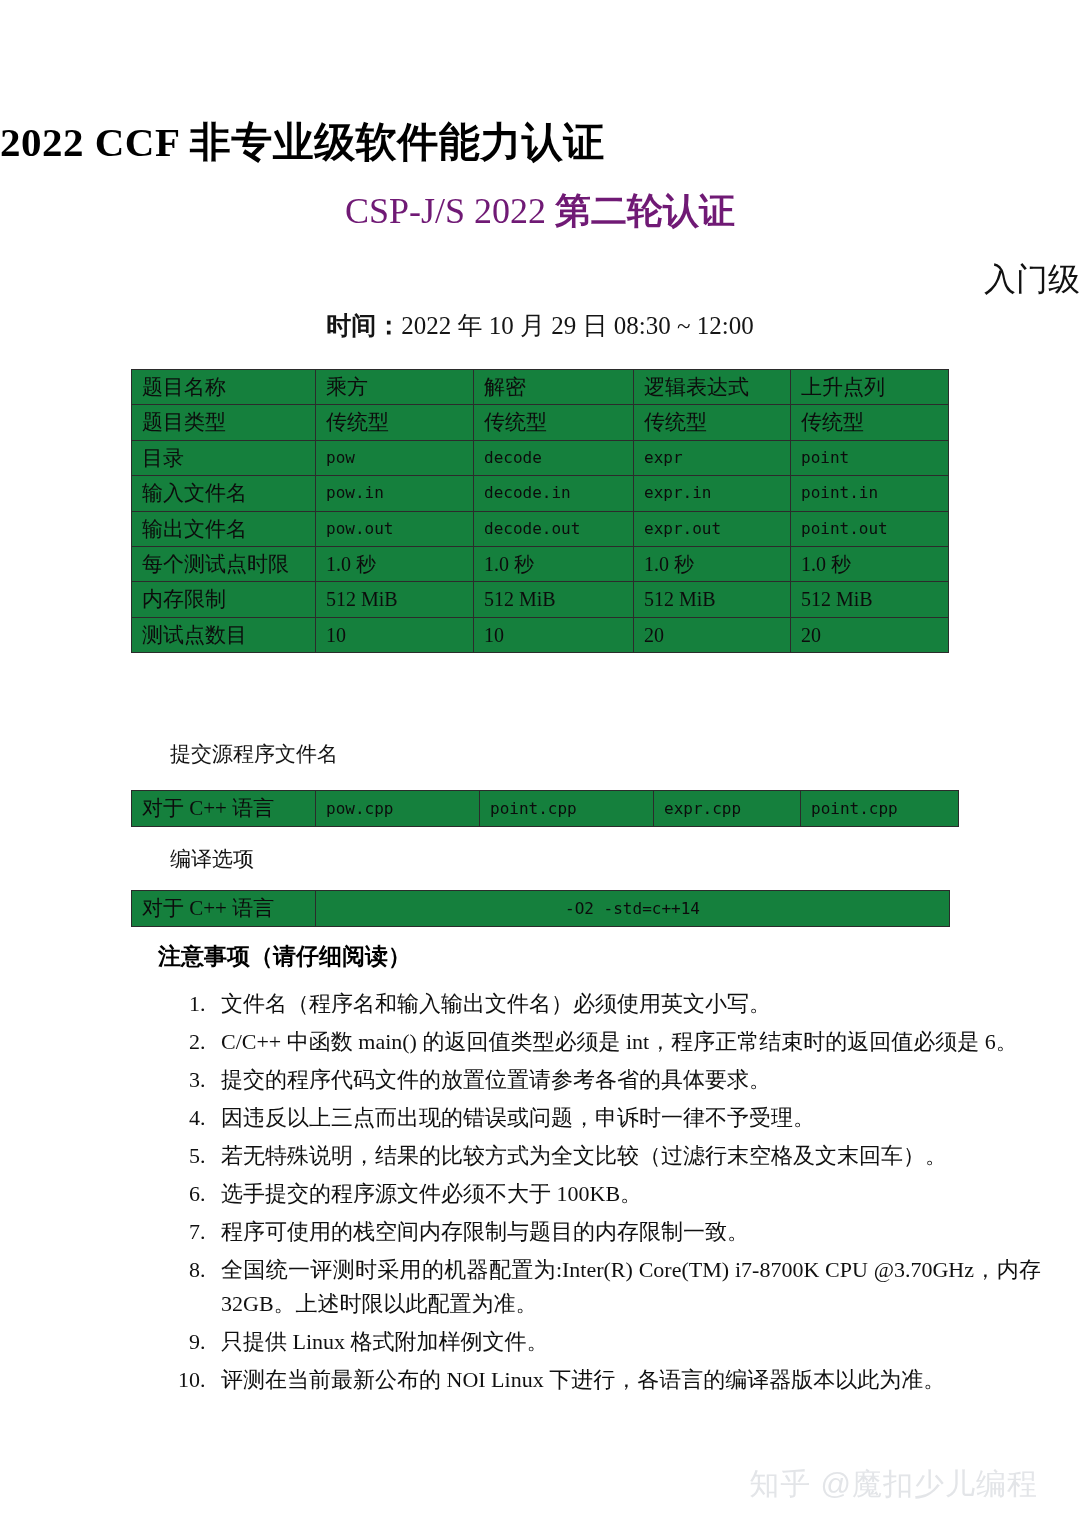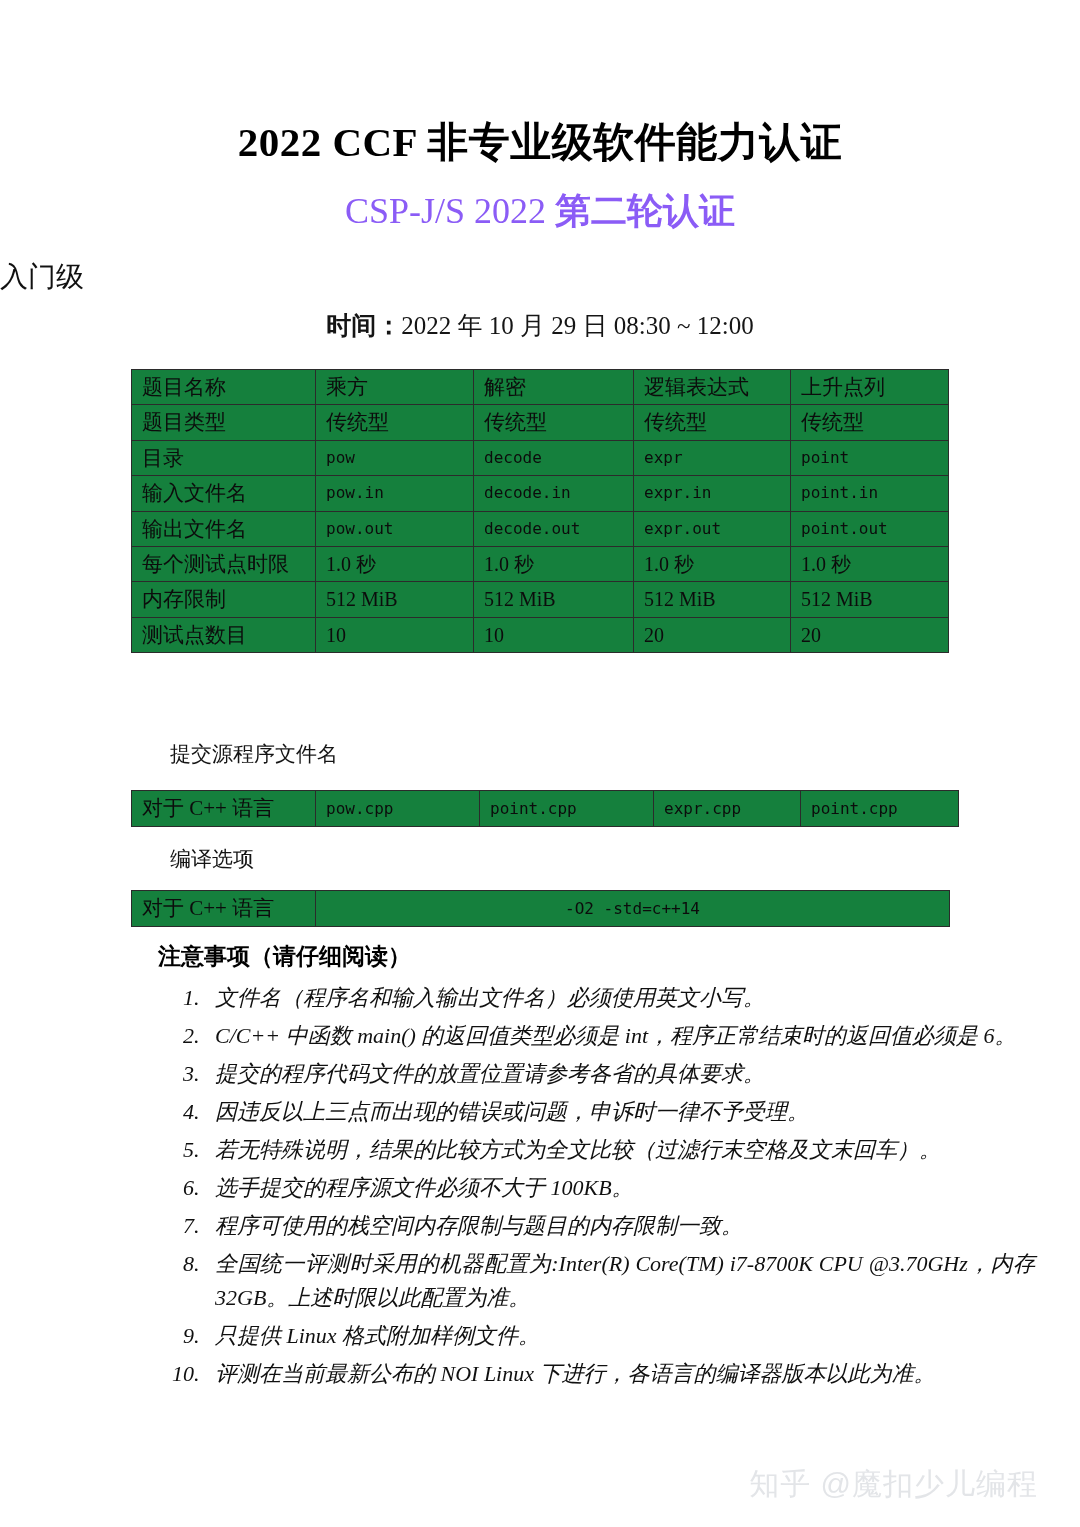--- a/index.html
+++ b/index.html
@@ -19,44 +19,43 @@
   .page {
     position: absolute;
     inset: 0;
   }
 
   
   .title-main {
     position: absolute;
     left: 0; right: 0;
     top: 120px;
-    text-align: center;
     font-family: "Liberation Serif", serif;
     font-weight: bold;
     font-size: 41px;
     letter-spacing: 0.5px;
     line-height: 1.1;
     color: #000;
   }
   .title-sub {
     position: absolute;
     left: 0; right: 0;
     top: 192px;
     text-align: center;
     font-size: 36px;
     line-height: 1.1;
-    color: #8b5cf6;
+    color: #701a75;
   }
   .title-sub b { font-weight: bold; }
   .title-level {
     position: absolute;
     left: 0; right: 0;
     top: 262px;
-    text-align: left;
-    font-size: 28px;
+    text-align: right;
+    font-size: 32px;
     line-height: 1.1;
     color: #111;
   }
   .title-time {
     position: absolute;
     left: 0; right: 0;
     top: 312px;
     text-align: center;
     font-size: 25px;
     line-height: 1.1;
@@ -139,28 +138,27 @@
     font-weight: bold;
     font-size: 23px;
     color: #000;
     white-space: nowrap;
   }
   ol.notes {
     position: absolute;
     left: 150px;
     top: 974px;
     width: 830px;
-    margin: 7px;
+    margin: 13px;
     padding: 0 0 0 48px;
     list-style-position: outside;
     font-family: "Liberation Serif", serif;
     font-size: 22px;
     line-height: 34px;
     color: #101010;
-    font-style: italic;
   }
   ol.notes > li {
     margin: 0 0 4px 0;
     padding-left: 10px;
     text-align: justify;
   }
   ol.notes > li::marker {
     font-family: "Liberation Serif", serif;
     font-size: 22px;
   }

